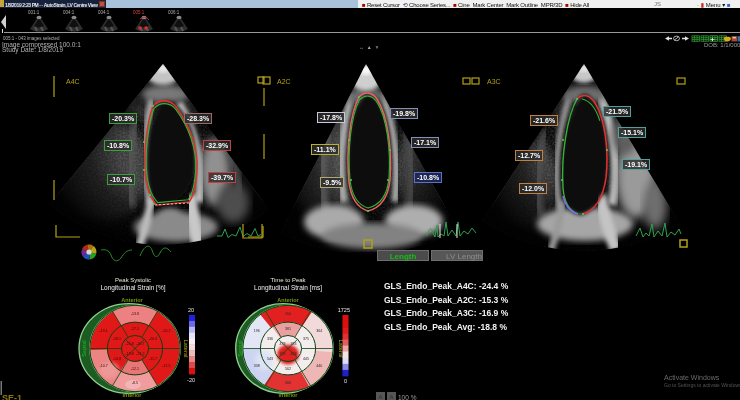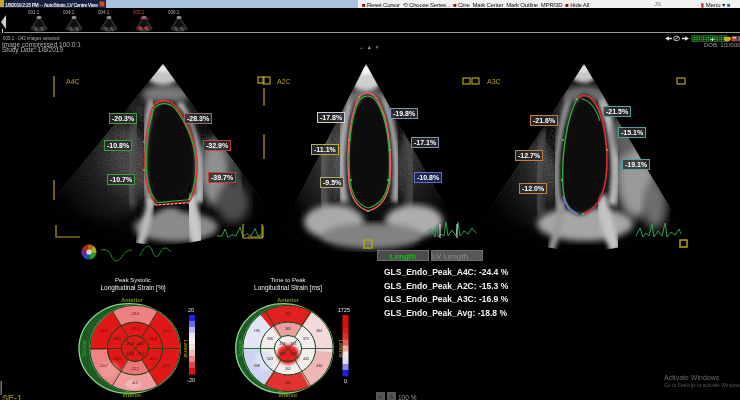--- a/index.html
+++ b/index.html
@@ -392,16 +392,16 @@
 <div class="lbl" style="left:411px;top:137px;border-color:#8090b8;background:rgba(45,45,45,.82);color:#fff">-17.1%</div>
 <div class="lbl" style="left:320px;top:177px;border-color:#b0a870;background:rgba(45,45,45,.82);color:#fff">-9.5%</div>
 <div class="lbl" style="left:414px;top:172px;border-color:#6070c0;background:rgba(30,40,90,.9);color:#fff">-10.8%</div>
 <div class="lbl" style="left:530px;top:115px;border-color:#c08040;background:rgba(45,45,45,.82);color:#fff">-21.6%</div>
 <div class="lbl" style="left:603px;top:106px;border-color:#50a0a0;background:rgba(45,45,45,.82);color:#fff">-21.5%</div>
 <div class="lbl" style="left:618px;top:127px;border-color:#50a0a0;background:rgba(45,45,45,.82);color:#fff">-15.1%</div>
 <div class="lbl" style="left:515px;top:150px;border-color:#c08040;background:rgba(45,45,45,.82);color:#fff">-12.7%</div>
 <div class="lbl" style="left:622px;top:159px;border-color:#50a0a0;background:rgba(45,45,45,.82);color:#fff">-19.1%</div>
 <div class="lbl" style="left:519px;top:183px;border-color:#c08040;background:rgba(45,45,45,.82);color:#fff">-12.0%</div>
 <div class="abs" style="left:377px;top:249.5px;width:52px;height:11.5px;background:#4b4b4b;border:1px solid #6e6e6e;font-size:8px;font-weight:bold;color:#10c010;text-align:center;line-height:11px">Length</div>
-<div class="abs" style="left:431px;top:249.5px;width:52px;height:11.5px;background:#575757;border:1px solid #6e6e6e;font-size:8px;color:#8e8e8e;text-align:left;line-height:11px">LV Length</div>
-<div class="abs" style="left:384px;top:266px;font-size:8.5px;font-weight:bold;color:#f2f2f2;line-height:13.5px;white-space:pre">GLS_Endo_Peak_A4C: -24.4 %
+<div class="abs" style="left:431px;top:249.5px;width:52px;height:11.5px;background:#575757;border:1px solid #6e6e6e;font-size:8px;color:#8e8e8e;text-align:right;line-height:11px">LV Length</div>
+<div class="abs" style="left:384px;top:280px;font-size:8.5px;font-weight:bold;color:#f2f2f2;line-height:13.5px;white-space:pre">GLS_Endo_Peak_A4C: -24.4 %
 GLS_Endo_Peak_A2C: -15.3 %
 GLS_Endo_Peak_A3C: -16.9 %
 GLS_Endo_Peak_Avg: -18.8 %</div>
 </body></html>

